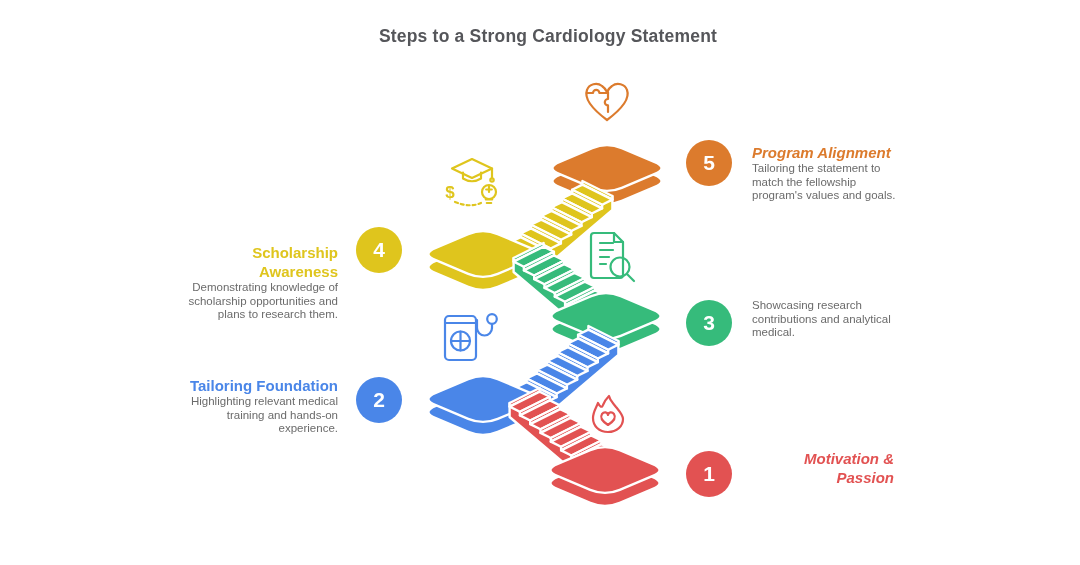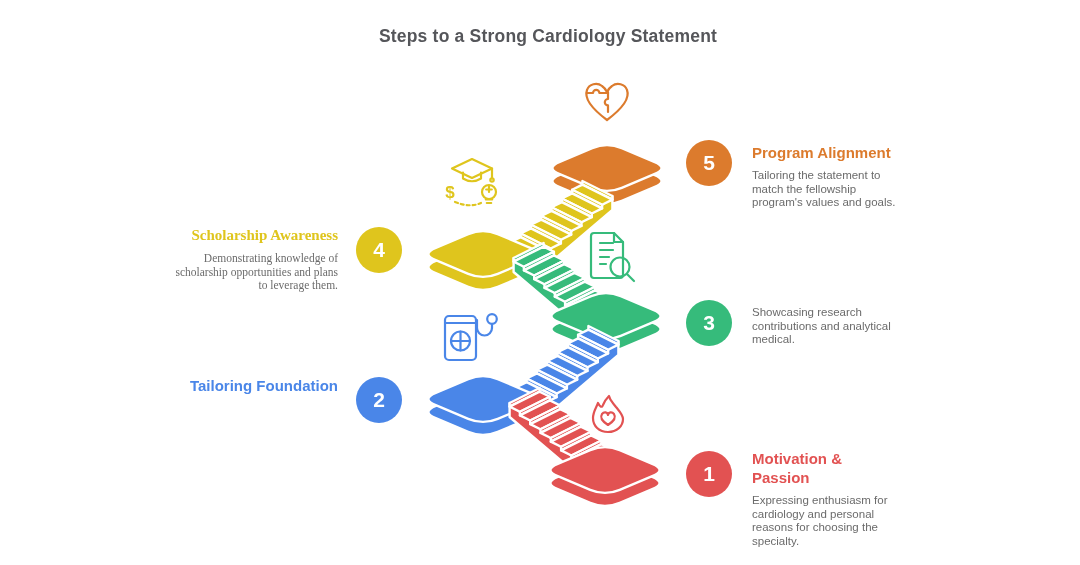--- a/index.html
+++ b/index.html
@@ -16,34 +16,34 @@
     stroke:currentColor;fill:none;stroke-width:2.2;stroke-linecap:round;stroke-linejoin:round;
   }
   .icon text{fill:currentColor;stroke:none;font-weight:bold;font-family:"Liberation Sans",sans-serif;}
   .badge{
     position:absolute;width:46px;height:46px;border-radius:50%;
     display:flex;align-items:center;justify-content:center;
     color:#fff;font-size:21px;font-weight:bold;
   }
   .step-block{position:absolute;}
   .step-title{font-size:15px;font-weight:bold;line-height:19px;}
-  .step-desc{font-size:11.5px;line-height:13.5px;color:#6b6b6b;margin-top:7px;}
+  .step-desc{font-size:11.5px;line-height:13.5px;color:#6b6b6b;}
   .sb-right{text-align:left;}
-  .sb-right .step-title{max-width:142px;}
+  .sb-right .step-title{max-width:142px;font-style:italic;}
   .sb-right .step-desc{width:150px;}
   .sb-left{text-align:right;}
   .sb-left .step-title{max-width:150px;margin-left:auto;}
   .sb-left .step-desc{width:170px;}
   
   #badge-5{left:686px;top:140px;} #badge-4{left:356px;top:227px;}
   #badge-3{left:686px;top:300px;} #badge-2{left:356px;top:377px;}
   #badge-1{left:686px;top:451px;}
   
-  #block-5{left:752px;top:143px;} #block-3{left:752px;top:299px;} #block-1{left:752px;top:449px;}
-  #block-4{left:168px;top:226px;width:170px;font-family:Liberation Serif, serif;} #block-2{left:168px;top:376px;width:170px;}
+  #block-5{left:752px;top:143px;} #block-3{left:752px;top:299px;} #block-1{left:752px;top:449px;text-align:right;}
+  #block-4{left:168px;top:243px;width:170px;} #block-2{left:168px;top:376px;width:170px;}
 </style>
 </head>
 <body>
 
 <div id="stage">
 
   <h1 id="main-title">Steps to a Strong Cardiology Statement</h1>
 
   <svg id="stairs-svg" width="1080" height="565" viewBox="0 0 1080 565">
 
@@ -195,26 +195,26 @@
   <div class="badge" id="badge-3" style="background: rgb(54, 187, 123);">3</div>
   <div class="badge" id="badge-2" style="background: rgb(74, 134, 232);">2</div>
   <div class="badge" id="badge-1" style="background: rgb(226, 82, 82);">1</div>
 
   <div class="step-block sb-right" id="block-5">
     <div class="step-title" style="color: rgb(220, 123, 45);">Program Alignment</div>
     <div class="step-desc">Tailoring the statement to match the fellowship program's values and goals.</div>
   </div>
   <div class="step-block sb-left" id="block-4">
     <div class="step-title" style="color: rgb(223, 197, 29);">Scholarship Awareness</div>
-    <div class="step-desc">Demonstrating knowledge of scholarship opportunities and plans to leverage them.</div>
+    <div class="step-desc">Demonstrating knowledge of scholarship opportunities and plans to research them.</div>
   </div>
   <div class="step-block sb-right" id="block-3">
     <div class="step-desc">Showcasing research contributions and analytical medical.</div>
   </div>
   <div class="step-block sb-left" id="block-2">
     <div class="step-title" style="color: rgb(74, 134, 232);">Tailoring Foundation</div>
+    <div class="step-desc">Highlighting relevant medical training and hands-on experience.</div>
   </div>
   <div class="step-block sb-right" id="block-1">
     <div class="step-title" style="color: rgb(226, 82, 82);">Motivation &amp; Passion</div>
-    <div class="step-desc">Expressing enthusiasm for cardiology and personal reasons for choosing the specialty.</div>
   </div>
 
 </div>
 
 </body></html>

